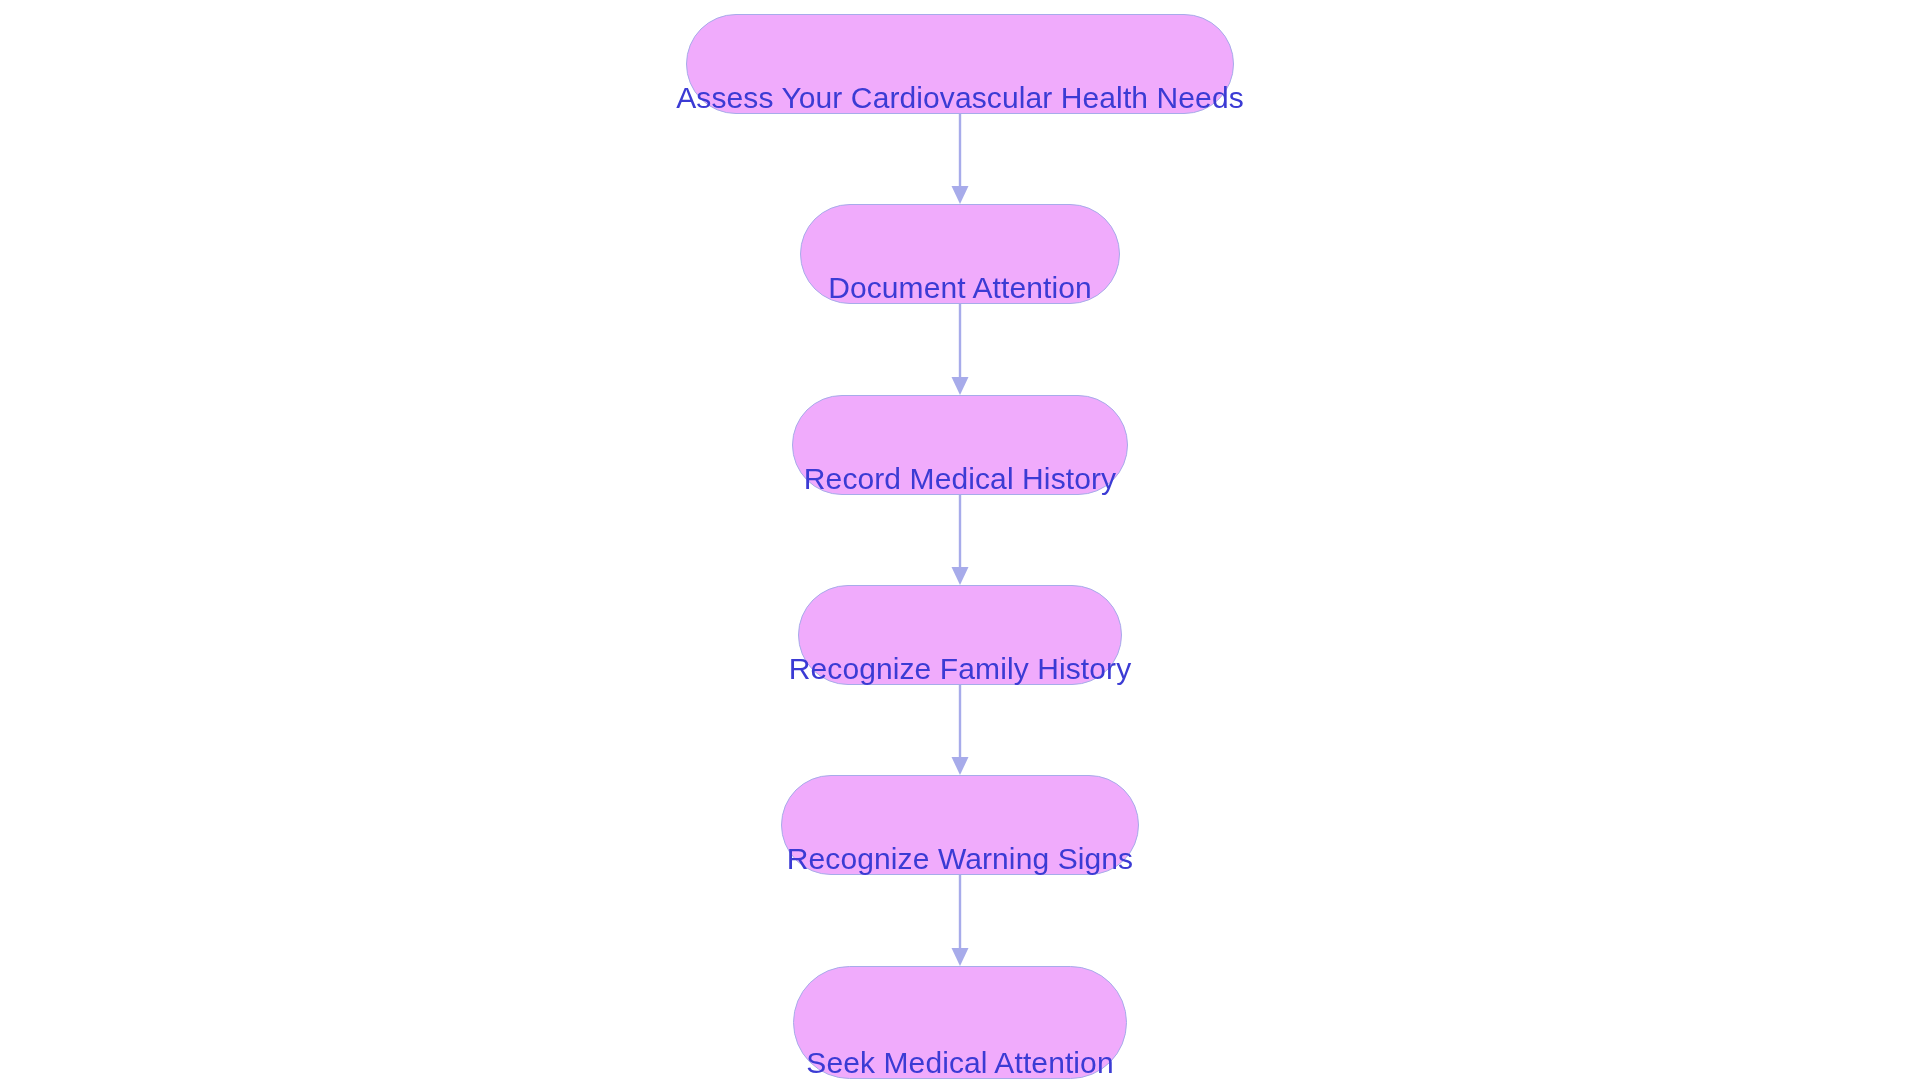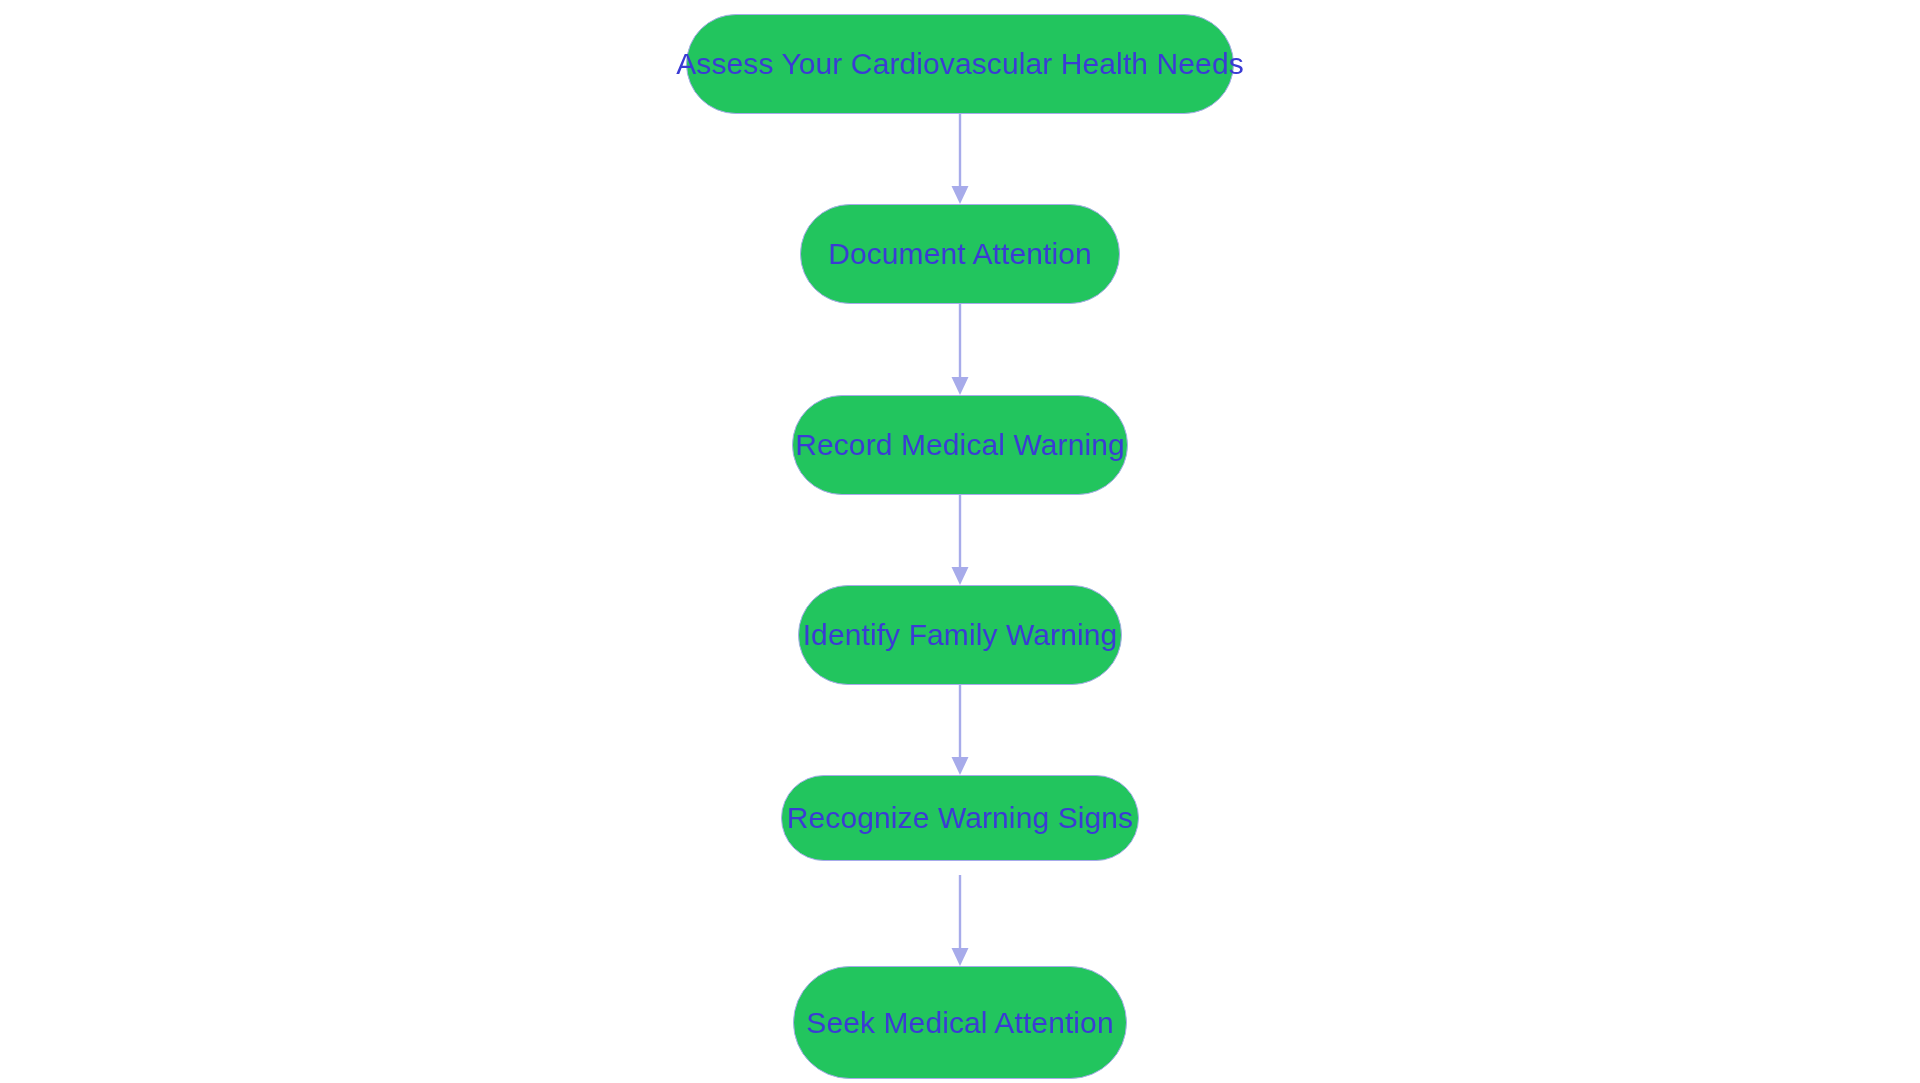--- a/index.html
+++ b/index.html
@@ -18,23 +18,23 @@
     position: relative;
     width: 1920px;
     height: 1083px;
     background: #ffffff;
   }
 
   .flow-node {
     position: absolute;
     box-sizing: border-box;
     display: flex;
-    align-items: center;
+    align-items: flex-end;
     justify-content: center;
-    background: #22c55e;
+    background: #f0abfc;
     border: 1.3px solid #a7abea;
     border-radius: 999px;
     height: 100px;
     top: 0;
     left: 0;
     transform: translateX(-50%);
   }
 
   .flow-node-label {
     font-family: "Liberation Sans", sans-serif;
@@ -92,26 +92,26 @@
     </svg>
 
   <div id="node-layer">
       <div class="flow-node" style="width: 548px; height: 100px; left: 960px; top: 14px;">
         <span class="flow-node-label">Assess Your Cardiovascular Health Needs</span>
       </div>
       <div class="flow-node" style="width: 320px; height: 100px; left: 960px; top: 204px;">
         <span class="flow-node-label">Document Attention</span>
       </div>
       <div class="flow-node" style="width: 336px; height: 100px; left: 960px; top: 395px;">
-        <span class="flow-node-label">Record Medical Warning</span>
+        <span class="flow-node-label">Record Medical History</span>
       </div>
       <div class="flow-node" style="width: 324px; height: 100px; left: 960px; top: 585px;">
-        <span class="flow-node-label">Identify Family Warning</span>
+        <span class="flow-node-label">Recognize Family History</span>
       </div>
-      <div class="flow-node" style="width: 358px; height: 86px; left: 960px; top: 775px;">
+      <div class="flow-node" style="width: 358px; height: 100px; left: 960px; top: 775px;">
         <span class="flow-node-label">Recognize Warning Signs</span>
       </div>
       <div class="flow-node" style="width: 334px; height: 113px; left: 960px; top: 966px;">
         <span class="flow-node-label">Seek Medical Attention</span>
       </div>
     </div>
 
 </div>
 
 </body></html>

